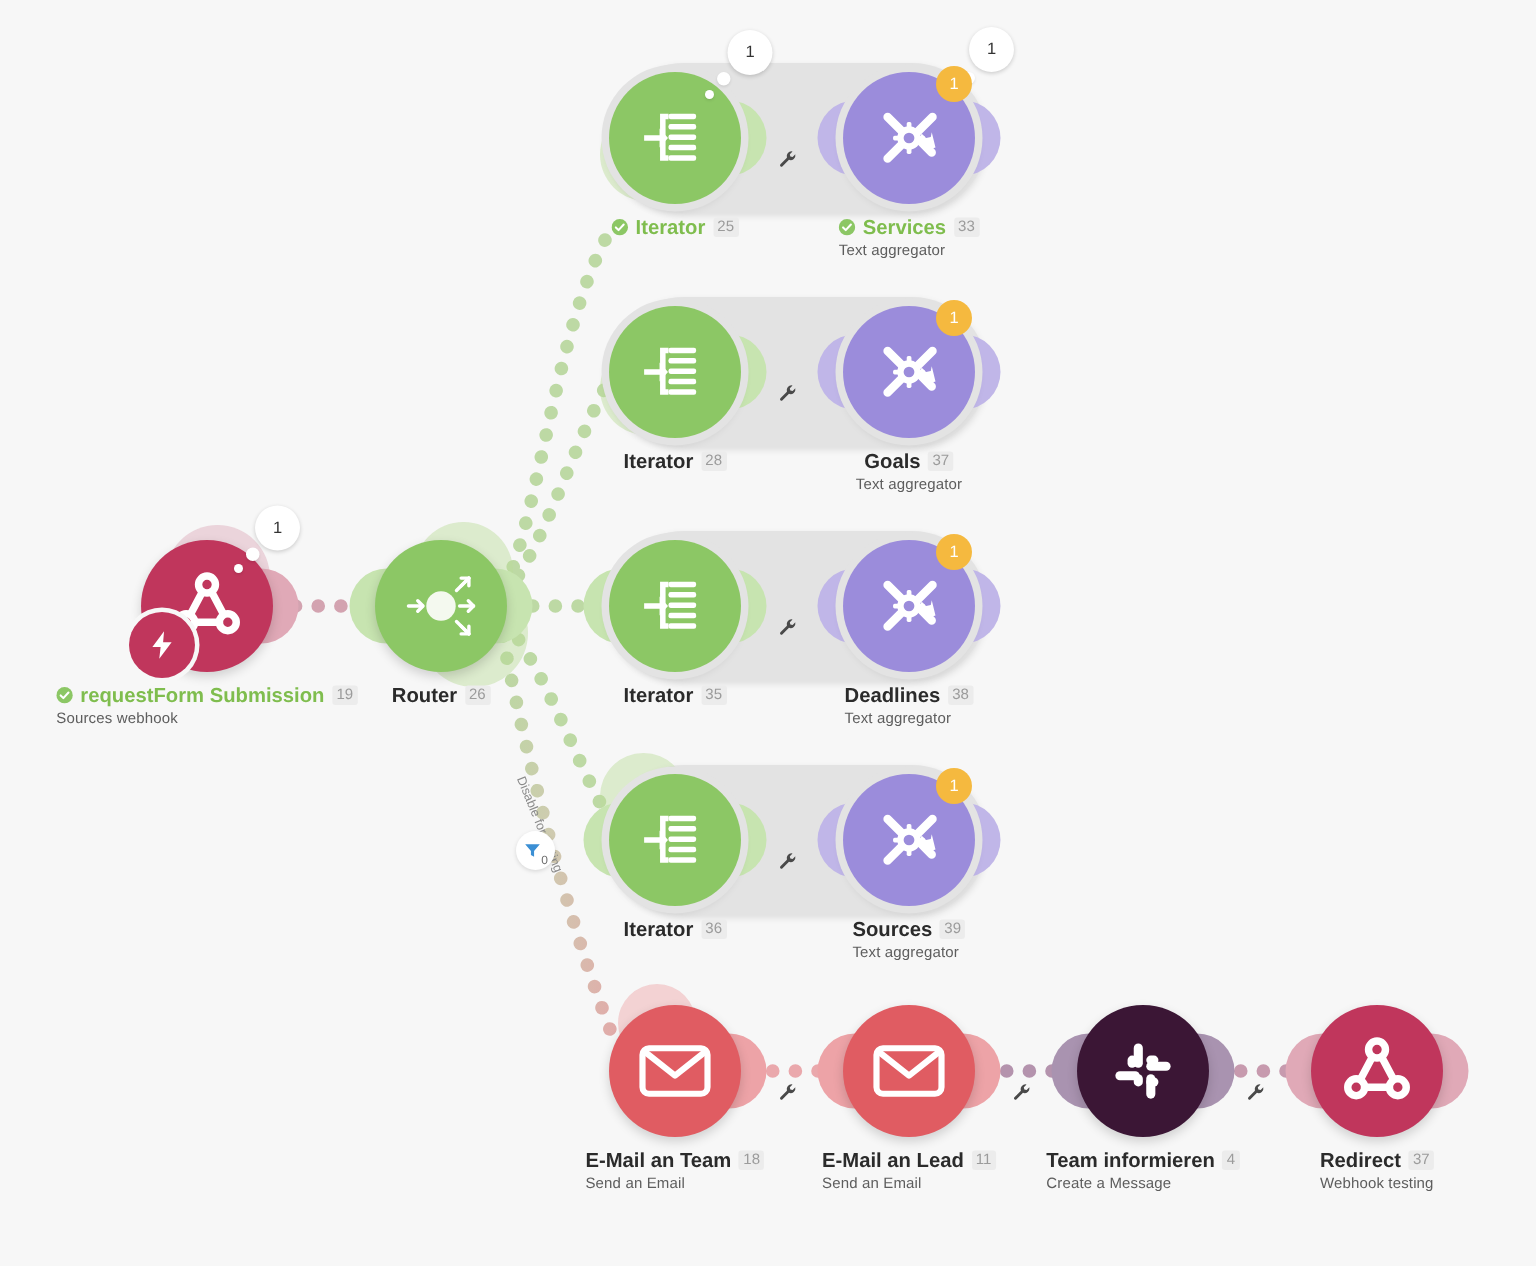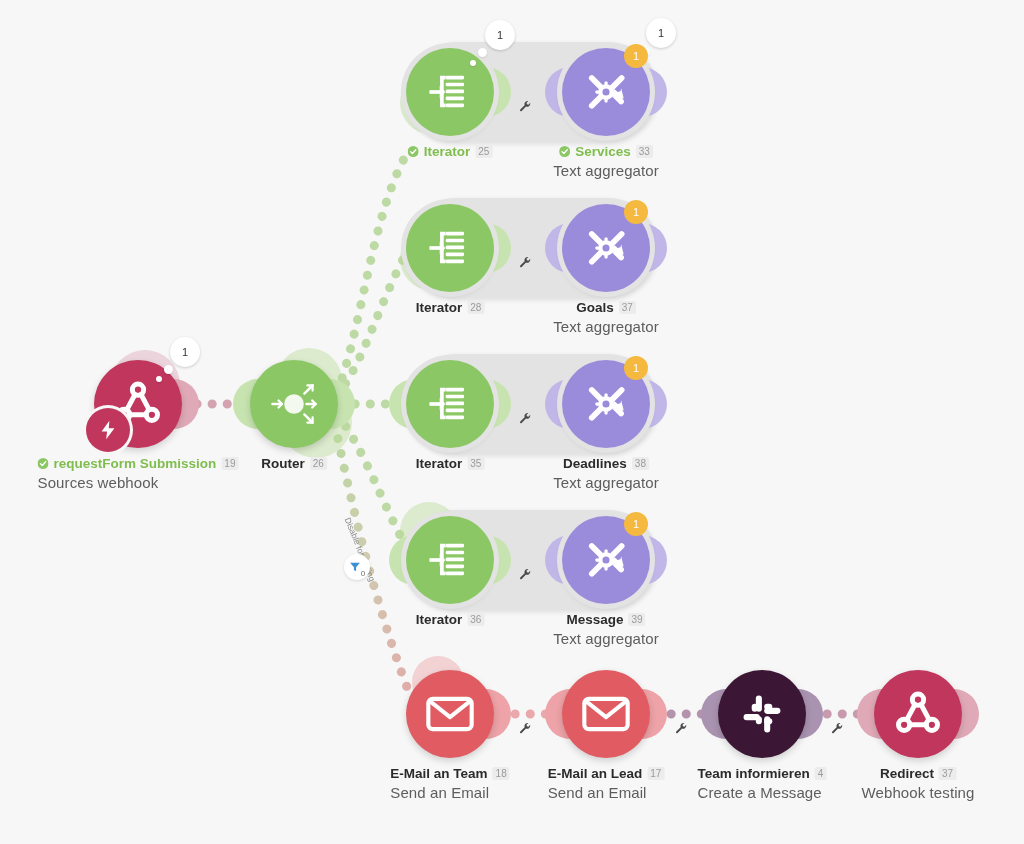--- a/index.html
+++ b/index.html
@@ -48,21 +48,21 @@
   .ltitle{
     font-size:13.5px;font-weight:bold;color:#2b2b2b;
     display:flex;align-items:center;justify-content:center;gap:5px;
   }
   .ltitle.active{color:#7fbd4e;}
   .chip{
     font-size:10px;font-weight:normal;color:#9b9b9b;
     background:#ececec;border-radius:2px;padding:0 3px;line-height:13px;
     display:inline-block;
   }
-  .lsub{font-size:15px;color:#5d5d5d;margin-top:3px;letter-spacing:.1px;}
+  .lsub{font-size:10px;color:#5d5d5d;margin-top:3px;letter-spacing:.1px;}
   .chk{width:11px;height:11px;flex:0 0 11px;}
 
   
   .bubble{
     position:absolute;width:30px;height:30px;border-radius:50%;
     background:#fff;box-shadow:0 1px 3px rgba(0,0,0,.18);
     display:flex;align-items:center;justify-content:center;
     font-size:11px;color:#333;z-index:9;
   }
   .bdot{position:absolute;border-radius:50%;background:#fff;z-index:9;
@@ -464,21 +464,21 @@
           <rect x="14.2" y="22.6" width="4" height="2.9" rx="1"></rect>
           <rect x="29.8" y="22.6" width="4" height="2.9" rx="1"></rect>
         </g>
       </svg>
     </div>
     <div class="obadge" style="left:62px;top:-4px;">
       <span>1</span>
     </div>
     <div class="label">
       <div class="ltitle">
-        <span>Message</span>
+        <span>Sources</span>
         <span class="chip">39</span>
       </div>
       <div class="lsub">Text aggregator</div>
     </div>
   </div>
 
   <div class="routelabel" style="left:352px;top:516px;transform:rotate(68deg);transform-origin:left top;">Disable for testing</div>
   <div class="fbadge" style="left:344px;top:554px;">
     <svg viewBox="0 0 16 16">
       <path d="M1.5 2.4 h13 L9.4 8.4 v5.2 l-2.8-1.7 V8.4 Z" fill="#3b8fd4"></path>
@@ -515,21 +515,21 @@
     <div class="port r" style="background:#eda3a7;"></div>
     <div class="bulb" style="background:#e05c62;">
       <svg viewBox="0 0 24 24">
         <rect x="2" y="5" width="20" height="14" rx="2" fill="none" stroke="#fff" stroke-width="1.9"></rect>
         <path d="M3 6.3 L12 13.4 L21 6.3" fill="none" stroke="#fff" stroke-width="1.9" stroke-linecap="round" stroke-linejoin="round"></path>
       </svg>
     </div>
     <div class="label">
       <div class="ltitle">
         <span>E-Mail an Lead</span>
-        <span class="chip">17</span>
+        <span class="chip">11</span>
       </div>
       <div class="lsub">Send an Email</div>
     </div>
   </div>
 
   <div class="wrench" style="left:675px;top:722px;">
     <svg viewBox="0 0 16 16">
         <path d="M11.5 1.2a4 4 0 0 0-4.6 5.2L1.6 11.7a1.2 1.2 0 1 0 1.7 1.7l5.3-5.3a4 4 0 0 0 5.2-4.6l-2.2 2.2-1.9-.4-.4-1.9z" fill="#4a4a4a"></path>
       </svg>
   </div>

